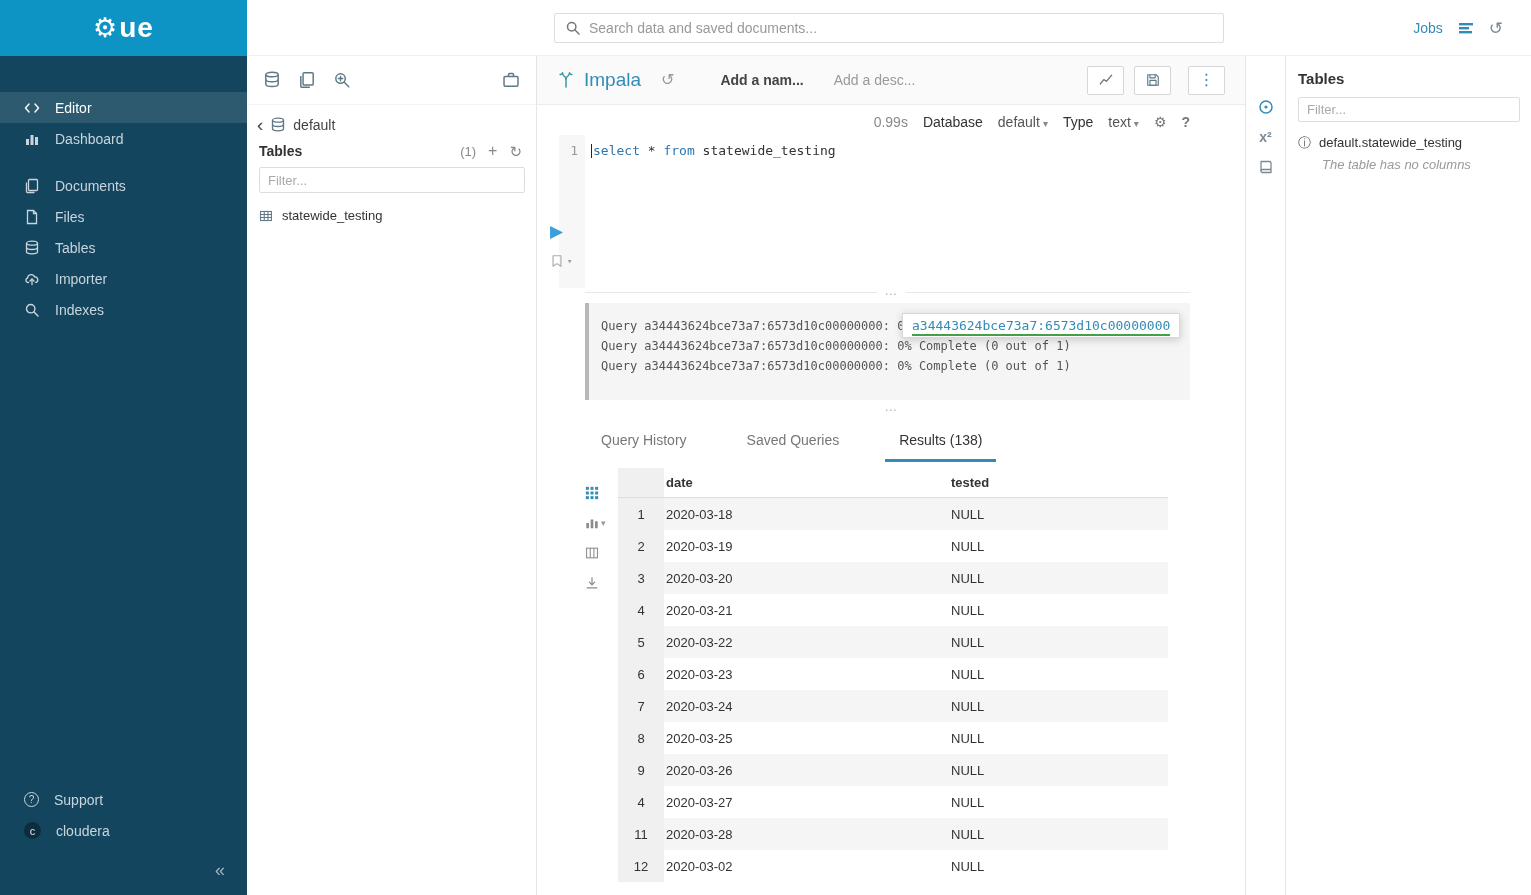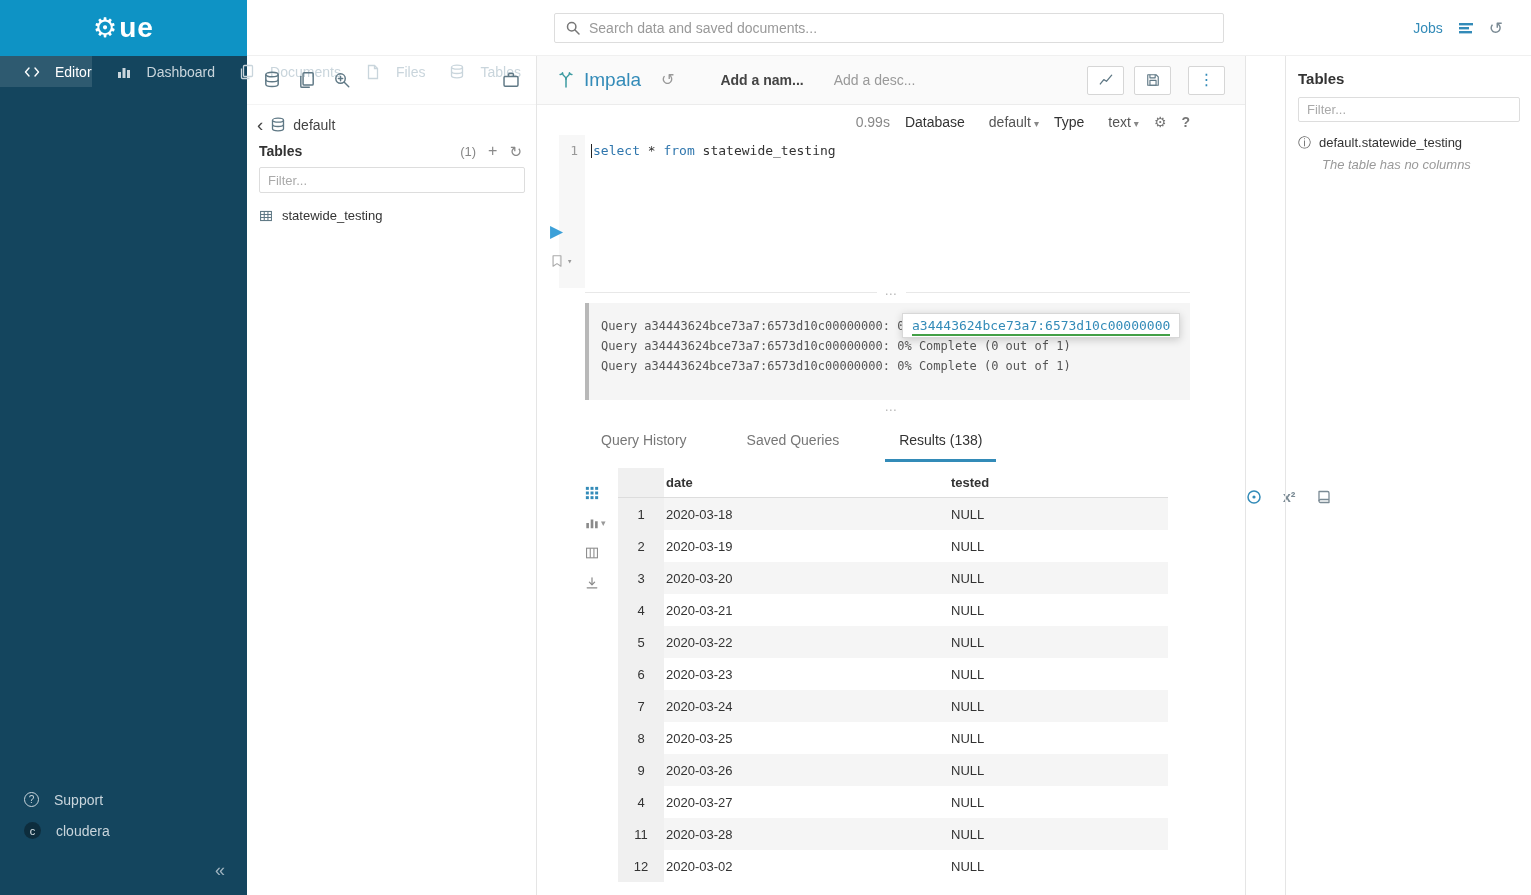--- a/index.html
+++ b/index.html
@@ -5,21 +5,21 @@
   * { margin:0; padding:0; box-sizing:border-box; }
   html,body { width:1531px; height:895px; overflow:hidden; }
   body { font-family:"Liberation Sans","DejaVu Sans",sans-serif; font-size:13px; color:#333; background:#fff; }
   .app { display:flex; width:1531px; height:895px; }
 
   
   .sidebar { width:247px; flex-shrink:0; background:#14455e; color:#c9d5dc; display:flex; flex-direction:column; }
   .logo-block { height:56px; background:#0e93c5; display:flex; align-items:center; justify-content:center; color:#fff; cursor:pointer; }
   .logo-gear { font-size:27px; margin-right:2px; }
   .logo-text { font-size:28px; font-weight:bold; letter-spacing:1px;text-align:right; }
-  .nav { display:flex; flex-direction:row; }
+  .nav { padding-top:12px; display:flex; flex-direction:column;margin-top:24px; }
   .nav-item { height:31px; display:flex; align-items:center; padding-left:24px; gap:15px; font-size:14px; cursor:pointer; }
   .nav-item.selected { background:#2e5a70; color:#fff; }
   .nav-gap { height:16px; }
   .nav-item .ic { flex-shrink:0; }
   .sidebar-spacer { flex:1; }
   .qmark { display:inline-flex; width:15px; height:15px; border:1.2px solid currentColor; border-radius:50%; align-items:center; justify-content:center; font-size:10px; }
   .avatar { display:inline-flex; width:17px; height:17px; background:rgba(0,0,0,.35); border-radius:50%; align-items:center; justify-content:center; font-size:11px; color:#dfe8ec; }
   .collapse-row { text-align:right; padding:14px 22px 14px; color:#9fb3bf; font-size:18px; cursor:pointer; }
 
   
@@ -56,21 +56,21 @@
   .engine-name { color:#338bb8; font-size:19px; margin-left:9px; }
   .hist-ic { color:#999; font-size:16px; margin-left:20px; cursor:pointer; }
   .name-ph { font-weight:bold; color:#444; font-size:14px; margin-left:46px; cursor:text; }
   .desc-ph { color:#999; font-size:14px; margin-left:30px; cursor:text; }
   .hspacer { flex:1; }
   .hbtn { width:37px; height:29px; border:1px solid #d6d6d6; border-radius:2px; background:#fff; display:inline-flex; align-items:center; justify-content:center; color:#5f7885; cursor:pointer; margin-left:10px; }
   .hbtn.kebab { margin-left:17px; color:#338bb8; font-size:16px; }
 
   .meta-row { display:flex; align-items:center; justify-content:flex-end; gap:15px; padding:9px 55px 5px 0; font-size:14px; color:#333; flex-shrink:0; }
   .meta-row .time { color:#888; }
-  .dd { color:#555; cursor:pointer;margin-left:9px; }
+  .dd { color:#555; cursor:pointer; }
   .dd .caret { color:#888; font-size:10px; margin-left:3px; }
   .meta-ic { color:#777; cursor:pointer; font-size:14px; }
 
   .code-area { position:relative; height:153px; flex-shrink:0; display:flex; font-family:"DejaVu Sans Mono","Liberation Mono",monospace; font-size:13px; }
   .gutter-col { width:26px; margin-left:22px; background:#f7f7f7; text-align:right; padding:8px 7px 0 0; color:#999; }
   .code-col { flex:1; padding:8px 0 0 6px; white-space:pre; color:#333; }
   .kw { color:#2f76ad; }
   .cursor { display:inline-block; width:1px; height:14px; background:#222; vertical-align:text-bottom; margin-right:1px; }
   .play-btn { position:absolute; left:13px; top:88px; color:#3ca0d8; font-size:17px; cursor:pointer; font-family:"DejaVu Sans",sans-serif; }
   .snippet-type { position:absolute; left:13px; top:119px; color:#aaa; cursor:pointer; display:flex; align-items:center; gap:3px; }
@@ -96,21 +96,21 @@
   .results-rail .caret { font-size:9px; color:#999; }
   .rtable { width:550px; }
   .rhead { display:flex; height:30px; align-items:center; border-bottom:1px solid #ddd; font-weight:bold; }
   .cell-num { width:46px; height:100%; background:#f0f0f0; display:flex; align-items:center; justify-content:center; flex-shrink:0; }
   .cell-date { width:277px; padding-left:2px; flex-shrink:0; }
   .cell-tested { flex:1; padding-left:10px; }
   .rbody .rrow { display:flex; height:32px; align-items:center; cursor:default; }
   .rbody .rrow:nth-child(odd) { background:#f5f5f5; }
 
   
-  .rail { width:40px; flex-shrink:0; border-left:1px solid #e5e5e5; display:flex; flex-direction:row; align-items:center; padding-top:42px; gap:21px; color:#7a8a94; }
+  .rail { width:40px; flex-shrink:0; border-left:1px solid #e5e5e5; display:flex; flex-direction:column; align-items:center; padding-top:42px; gap:15px; color:#7a8a94; }
   .rail .ricon { cursor:pointer; }
   .rail .blue { color:#338bb8; }
   .x2 { font-size:14px; font-weight:bold; }
 
   
   .right-assist { width:246px; flex-shrink:0; border-left:1px solid #e5e5e5; padding:14px 12px; }
   .ra-title { font-weight:bold; font-size:15px; color:#333; margin-bottom:10px; }
   .ra-filter { width:222px; height:25px; border:1px solid #ddd; border-radius:2px; padding:0 8px; font-size:13px; outline:none; }
   .ra-filter::placeholder { color:#aaa; }
   .ra-item { display:flex; align-items:center; gap:8px; margin-top:13px; font-size:13px; color:#333; cursor:pointer; }

